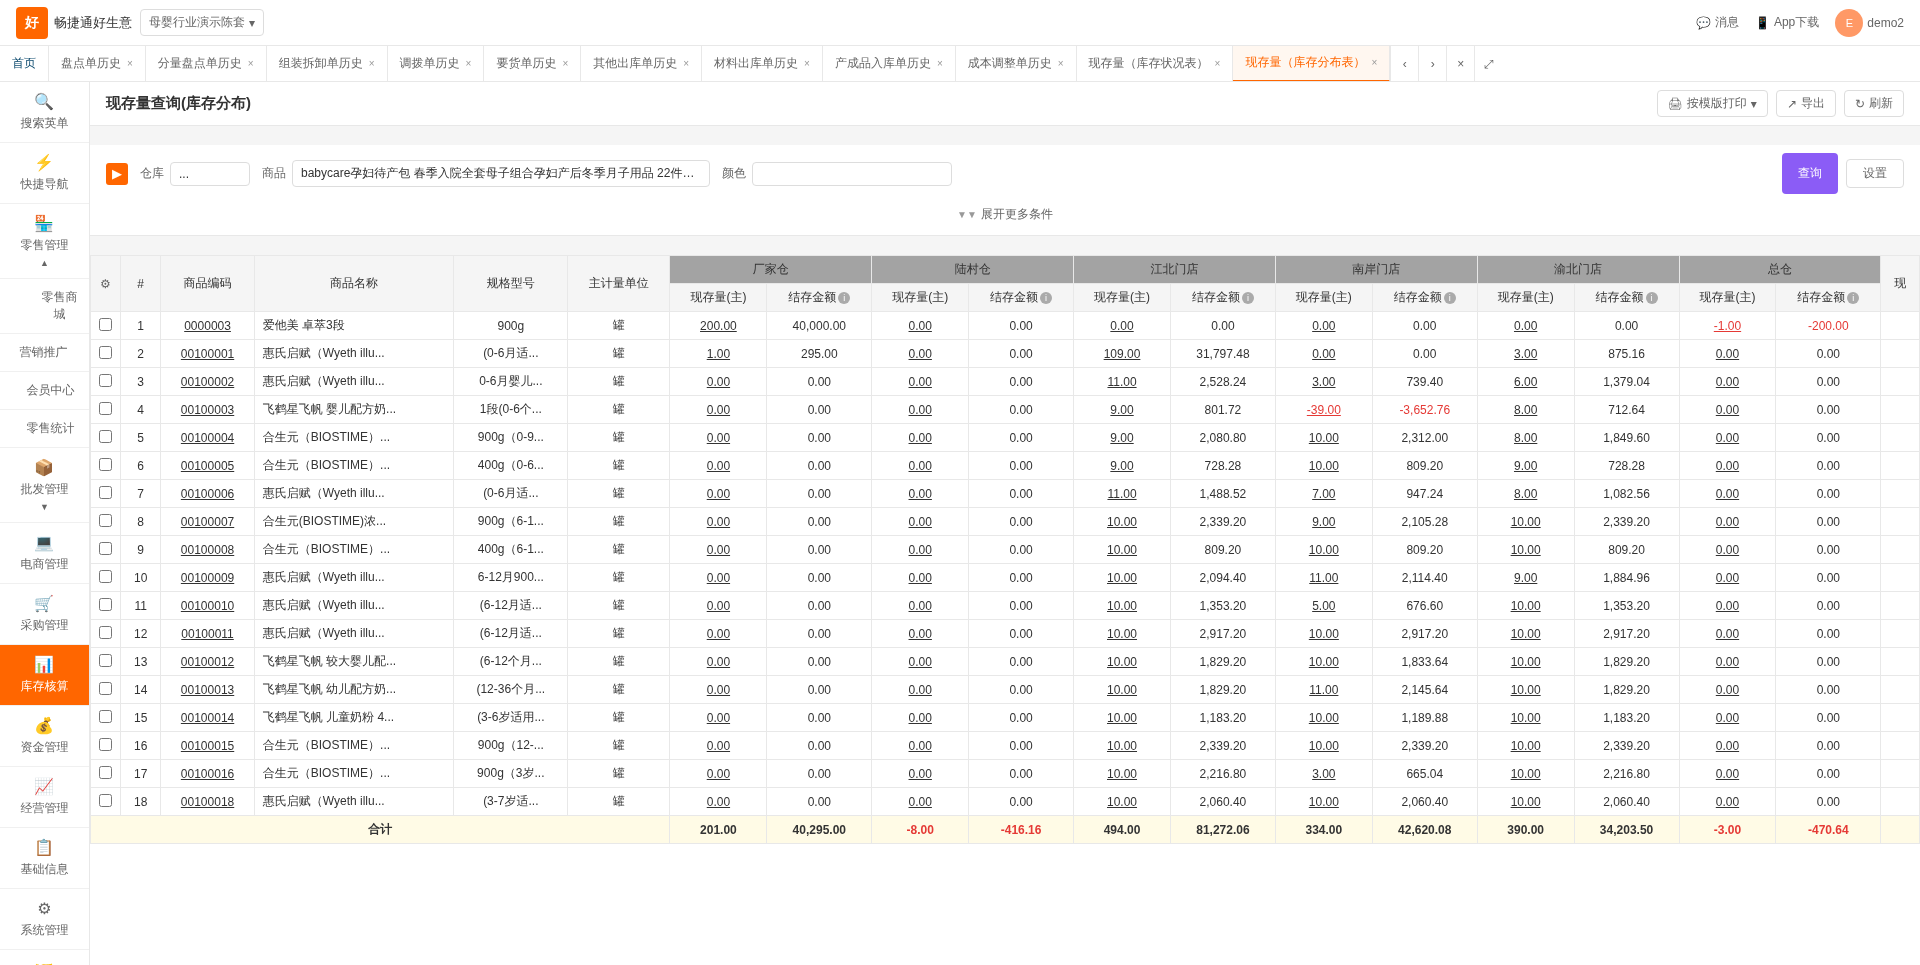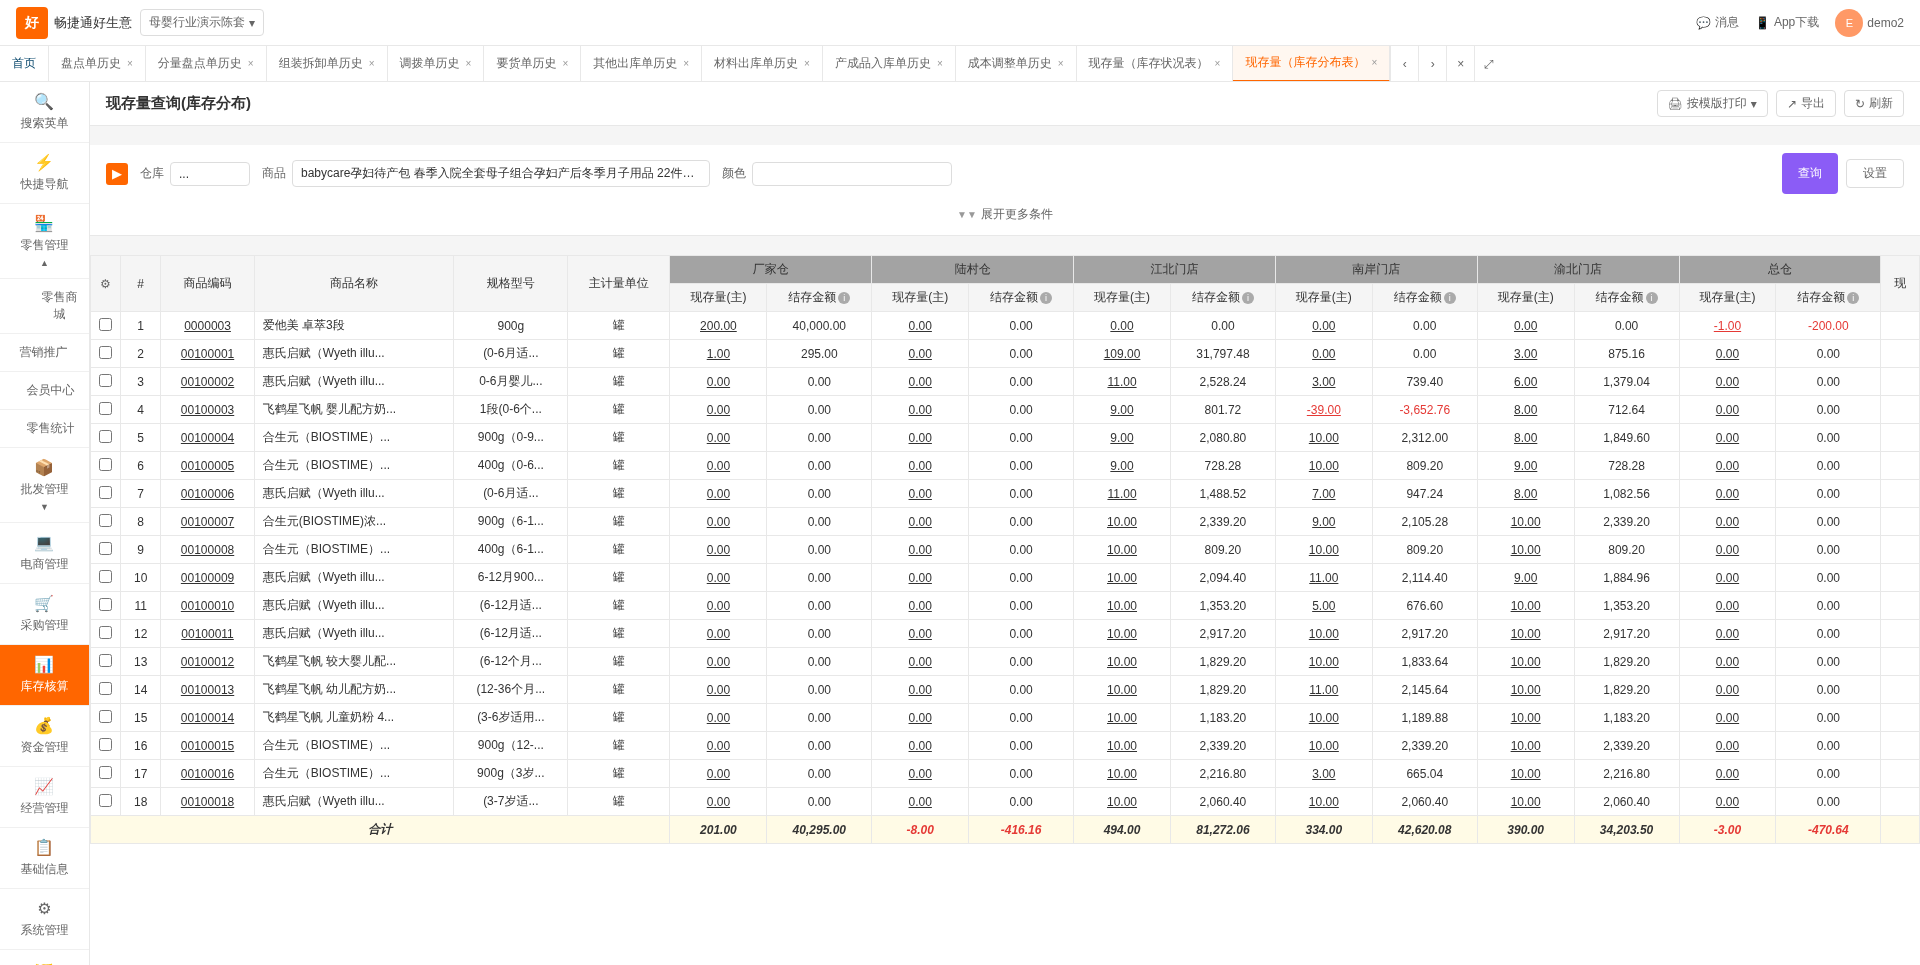--- a/index.html
+++ b/index.html
@@ -101,21 +101,21 @@
     thead tr { background: #f5f5f5; }
     th, td { border: 1px solid #e8e8e8; padding: 5px 8px; text-align: center; white-space: nowrap; }
     th { font-weight: 500; color: #333; font-size: 12px; background: #f5f5f5; }
     td { color: #333; font-size: 12px; }
 
     .th-group { background: #a3a3a3; }
     .underline-num { text-decoration: underline; cursor: pointer; color: #333; }
     .red-num { color: #e53935; }
     .col-settings { width: 30px; }
 
-    .summary-row { background: #eab308; font-weight: bold; font-style: italic; }
+    .summary-row { background: #eab308; font-weight: bold; }
     .summary-row td { background: #fffbe6; }
 
     
     .info-icon { display: inline-flex; width: 12px; height: 12px; border-radius: 50%; background: #aaa; color: white; font-size: 9px; align-items: center; justify-content: center; cursor: pointer; margin-left: 2px; }
 
     .cog-icon { display: inline-block; cursor: pointer; color: #666; }
 
     
     .orange-arrow { background: #ff6600; color: white; width: 22px; height: 22px; display: flex; align-items: center; justify-content: center; border-radius: 3px; cursor: pointer; font-size: 13px; flex-shrink: 0; }
 

